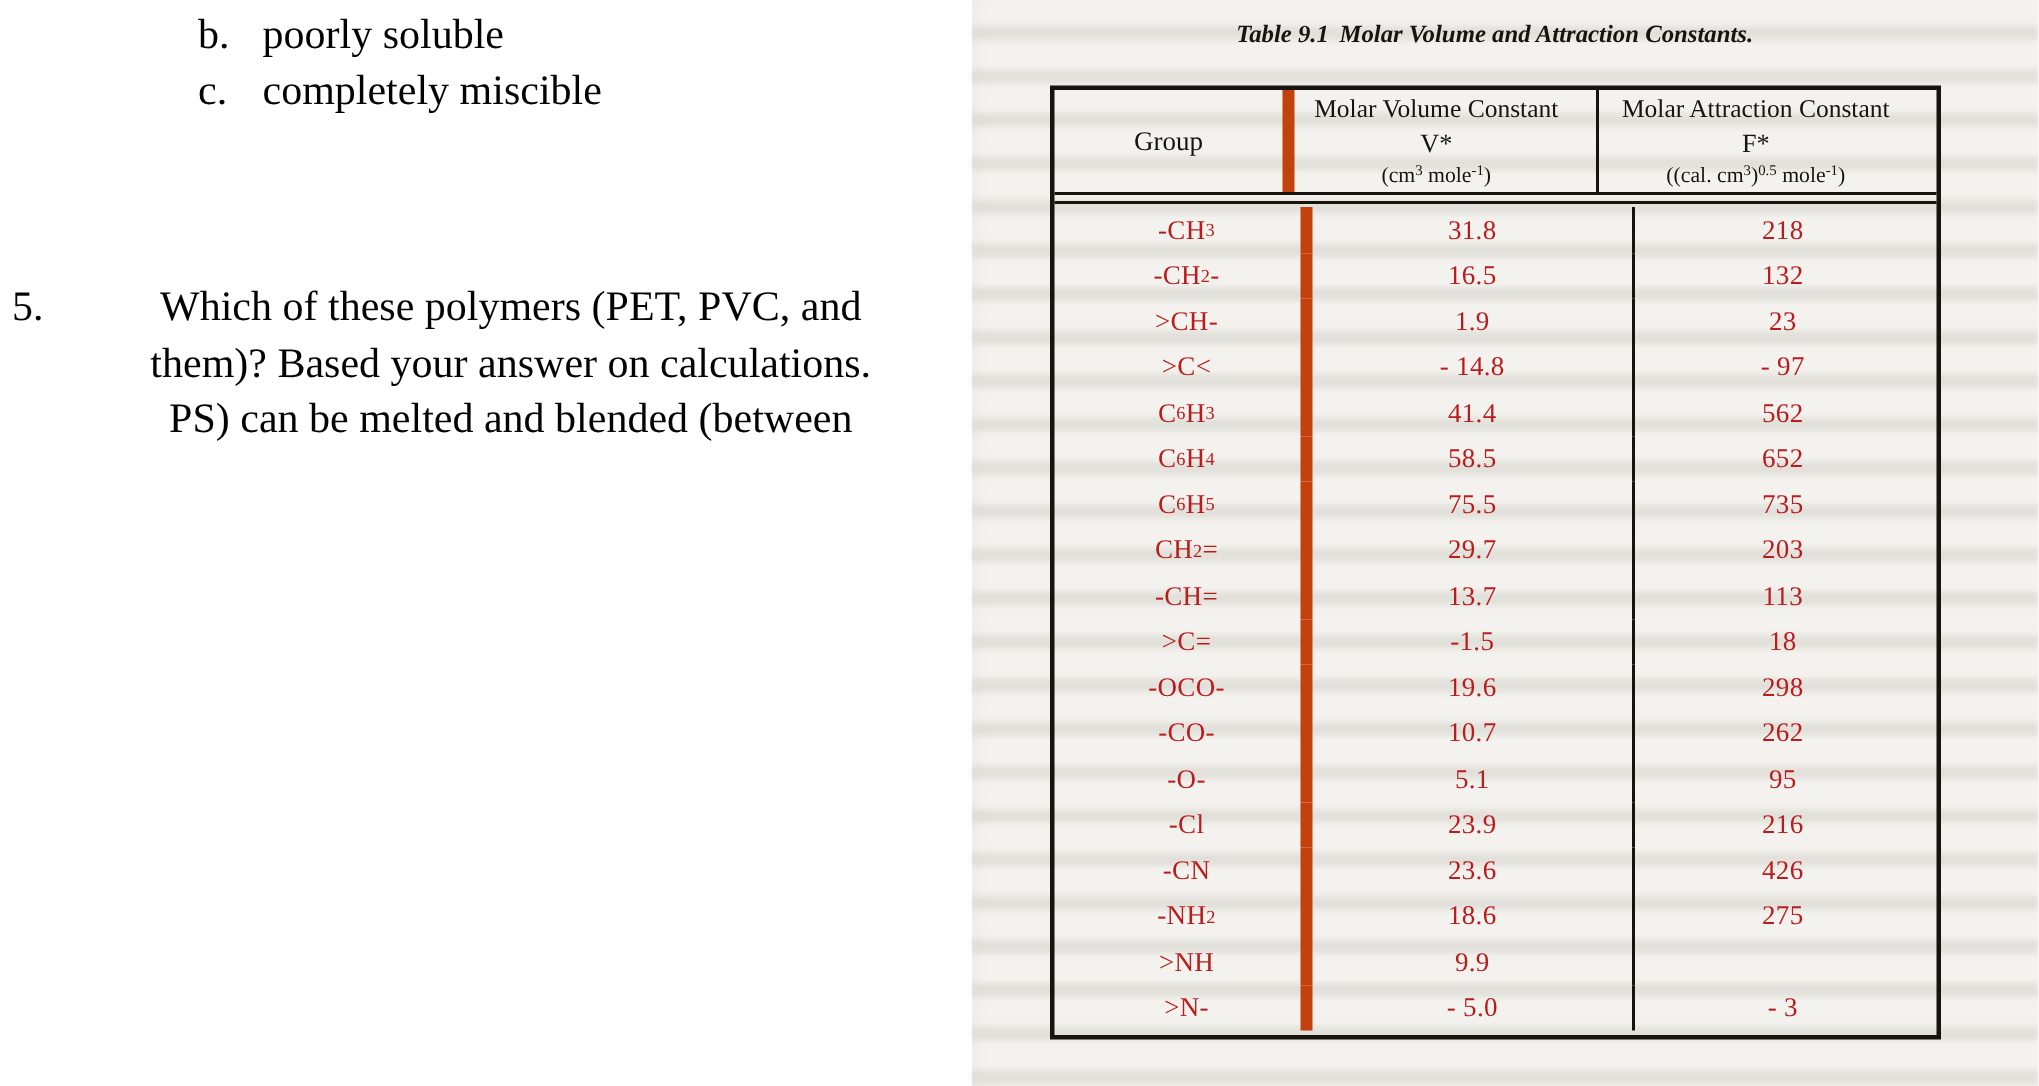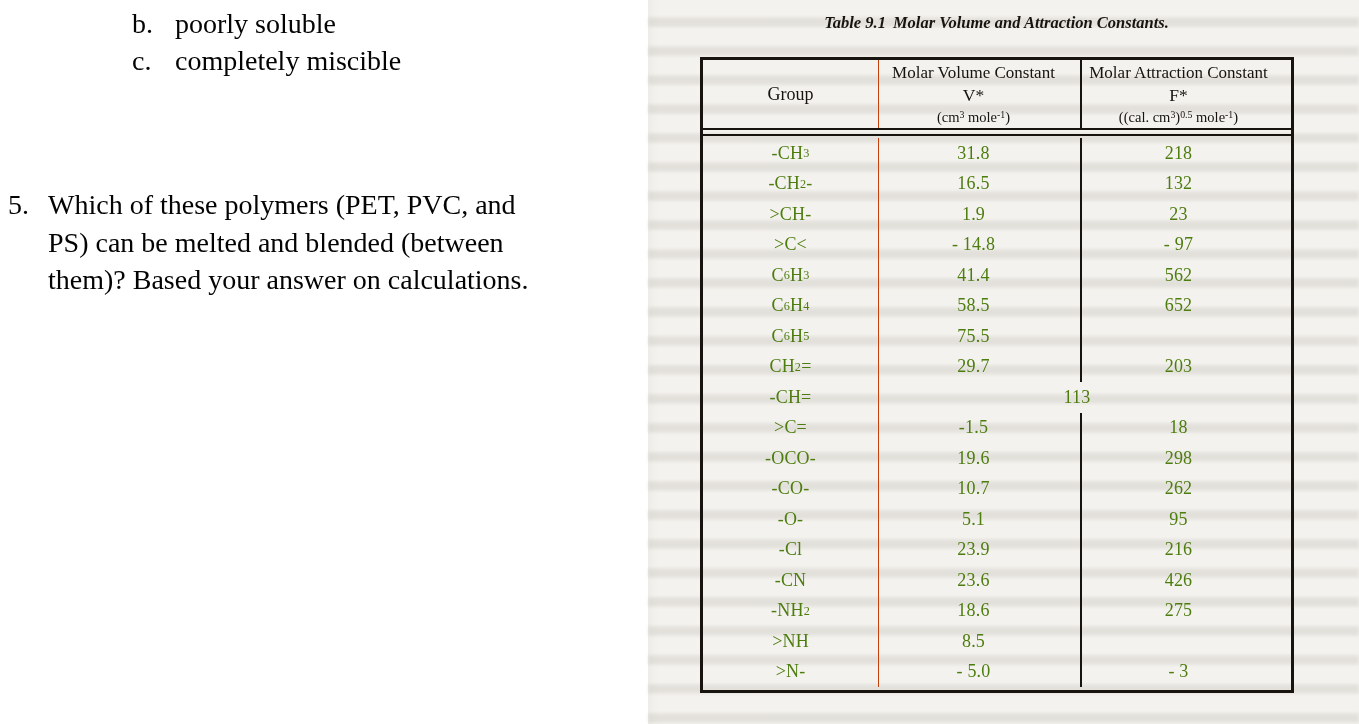--- a/index.html
+++ b/index.html
@@ -31,21 +31,21 @@
   .question {
     position: absolute;
     left: 8px;
     top: 186px;
     display: flex;
     font-size: 28px;
     line-height: 37.5px;
     color: #030303;
   }
   .q-num { width: 40px; }
-  .q-text { width: 585px; }
+  .q-text { width: 585px; text-align: center; }
 
   
   .scan {
     position: absolute;
     left: 648px;
     top: 0;
     width: 711px;
     height: 724px;
     background: #f3f2ee;
     box-shadow: inset 10px 0 14px -10px rgba(0,0,0,0.05);
@@ -117,28 +117,29 @@
   .t-row { flex: 1; display: flex; }
 
   .t-cell {
     height: 100%;
     box-sizing: border-box;
     display: flex;
     align-items: center;
     justify-content: center;
     text-align: center;
   }
-  .c-group { width: 176px; border-right: 1px solid #c2410c; }
+  .c-group { width: 160px; border-right: 8px solid #c2410c; }
   .c-v     { width: 203px; border-right: 2px solid #17130e; padding-right: 12px; }
   .c-f     { flex: 1; padding-right: 16px; }
 
   .t-body .t-cell {
     font-size: 18px;
-    color: #4d7c0f;
+    color: #b91c1c;
     letter-spacing: 0.2px;
+    margin-left: 12px;
   }
 
   .h-cell {
     flex-direction: column;
     justify-content: center;
     gap: 1px;
     color: #17130e;
     line-height: 1.25;
   }
   .h-line1  { font-size: 17px; }
@@ -160,22 +161,22 @@
   <div class="opt-item">
     <span class="opt-marker">c.</span>
     <span>completely miscible</span>
   </div>
 </div>
 
 <div class="question">
   <span class="q-num">5.</span>
   <span class="q-text">
       <div>Which of these polymers (PET, PVC, and</div>
+      <div>them)? Based your answer on calculations.</div>
       <div>PS) can be melted and blended (between</div>
-      <div>them)? Based your answer on calculations.</div>
     </span>
 </div>
 
 <div class="scan"></div>
 
 <div class="table-title">
   <span class="title-label">Table 9.1</span><span class="title-text">Molar Volume and Attraction Constants.</span>
 </div>
 
 <div class="vtable">
@@ -222,28 +223,30 @@
         <div class="t-cell c-f">562</div>
       </div>
       <div class="t-row">
         <div class="t-cell c-group">C<sub>6</sub>H<sub>4</sub></div>
         <div class="t-cell c-v">58.5</div>
         <div class="t-cell c-f">652</div>
       </div>
       <div class="t-row">
         <div class="t-cell c-group">C<sub>6</sub>H<sub>5</sub></div>
         <div class="t-cell c-v">75.5</div>
+        <div class="t-cell c-f">735</div>
       </div>
       <div class="t-row">
         <div class="t-cell c-group">CH<sub>2</sub>=</div>
         <div class="t-cell c-v">29.7</div>
         <div class="t-cell c-f">203</div>
       </div>
       <div class="t-row">
         <div class="t-cell c-group">-CH=</div>
+        <div class="t-cell c-v">13.7</div>
         <div class="t-cell c-f">113</div>
       </div>
       <div class="t-row">
         <div class="t-cell c-group">&gt;C=</div>
         <div class="t-cell c-v">-1.5</div>
         <div class="t-cell c-f">18</div>
       </div>
       <div class="t-row">
         <div class="t-cell c-group">-OCO-</div>
         <div class="t-cell c-v">19.6</div>
@@ -269,21 +272,21 @@
         <div class="t-cell c-v">23.6</div>
         <div class="t-cell c-f">426</div>
       </div>
       <div class="t-row">
         <div class="t-cell c-group">-NH<sub>2</sub></div>
         <div class="t-cell c-v">18.6</div>
         <div class="t-cell c-f">275</div>
       </div>
       <div class="t-row">
         <div class="t-cell c-group">&gt;NH</div>
-        <div class="t-cell c-v">8.5</div>
+        <div class="t-cell c-v">9.9</div>
       </div>
       <div class="t-row">
         <div class="t-cell c-group">&gt;N-</div>
         <div class="t-cell c-v">- 5.0</div>
         <div class="t-cell c-f">- 3</div>
       </div>
     </div>
 </div>
 
 </body></html>

